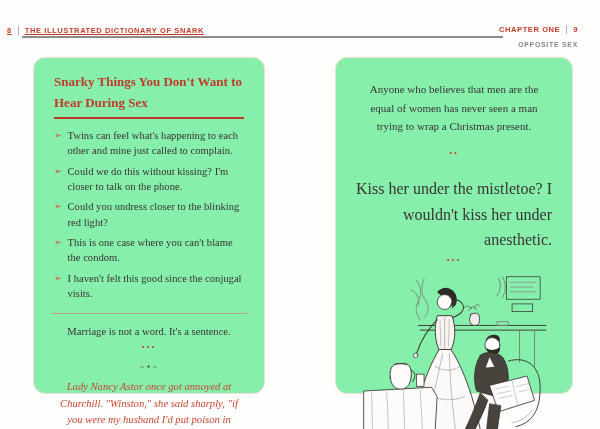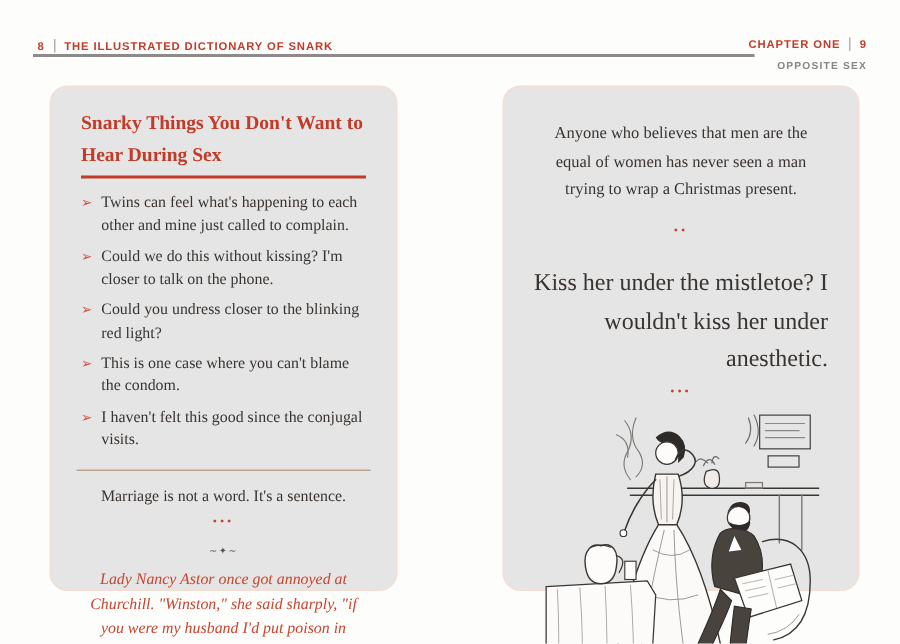--- a/index.html
+++ b/index.html
@@ -19,36 +19,36 @@
     letter-spacing:.6px;
     color:#c23a28;
     white-space:nowrap;
   }
   .runhead .sep{
     display:inline-block;
     width:1px;height:9px;
     background:#b9b0aa;
     margin:0 6px -2px 6px;
   }
-  #head-left{left:25px;top:26px;}
+  #head-left{left:7px;top:26px;text-decoration:underline;}
   #head-right{right:22px;top:25px;}
   #head-rule{
     position:absolute;left:22px;top:36px;
     width:481px;height:2px;background:#8e8a87;
   }
   #section-label{
     position:absolute;right:22px;top:41px;
     font-family:"Liberation Sans", sans-serif;
     font-size:6.8px;letter-spacing:.8px;
     color:#8a8581;font-weight:bold;
   }
   
   .page-card{
     position:absolute;top:57px;height:337px;
-    background:#e5e5e5;
+    background:#86efac;
     border:1.5px solid #f4ded3;
     border-radius:12px;
     box-sizing:border-box;
   }
   #card-left{left:33px;width:232px;padding:13px 20px;}
   #card-right{left:335px;width:238px;padding:12px 16px;text-align:center;}
   
   .card-title{
     color:#c23a28;
     font-weight:bold;

